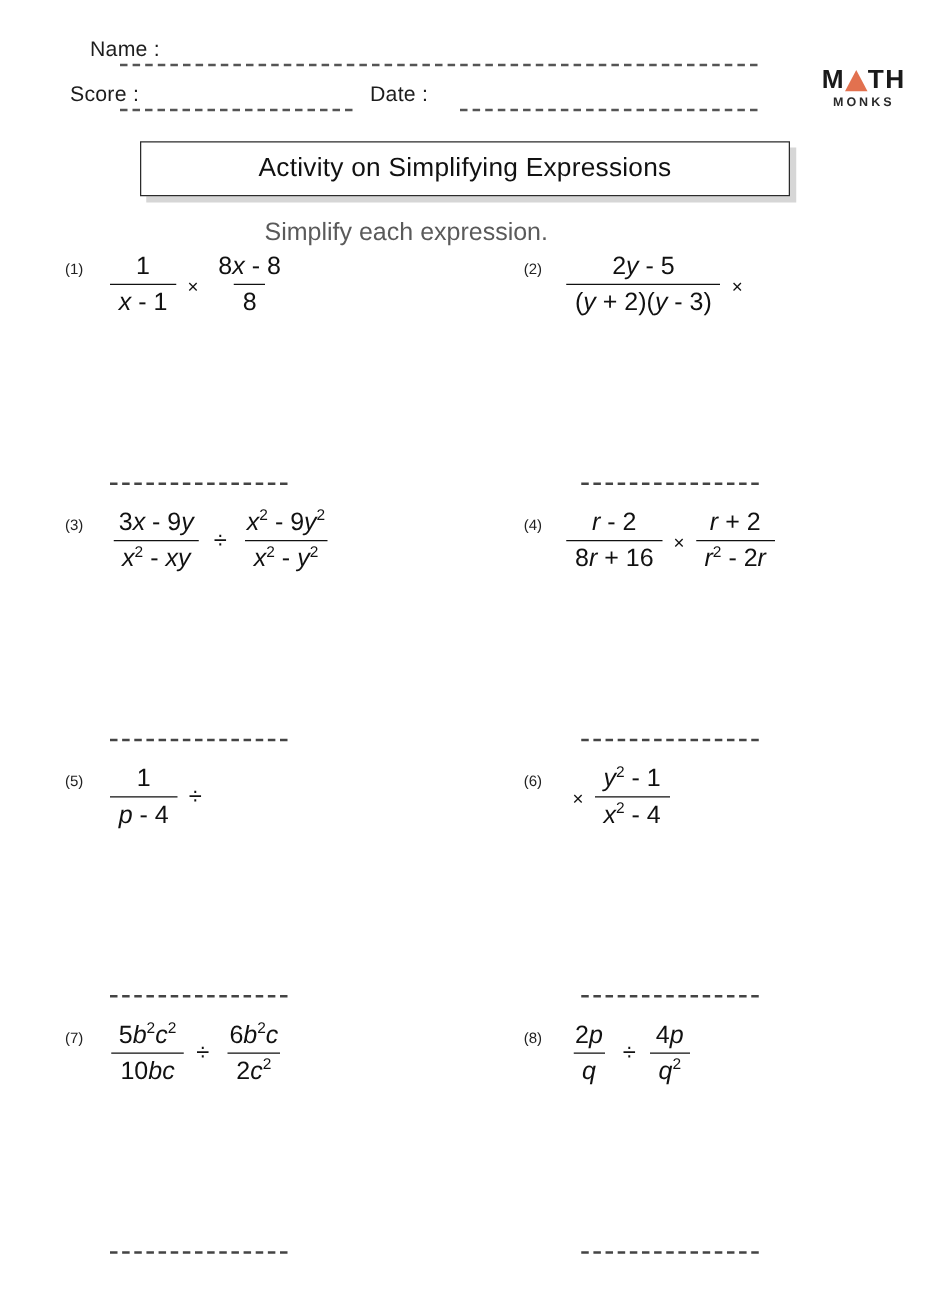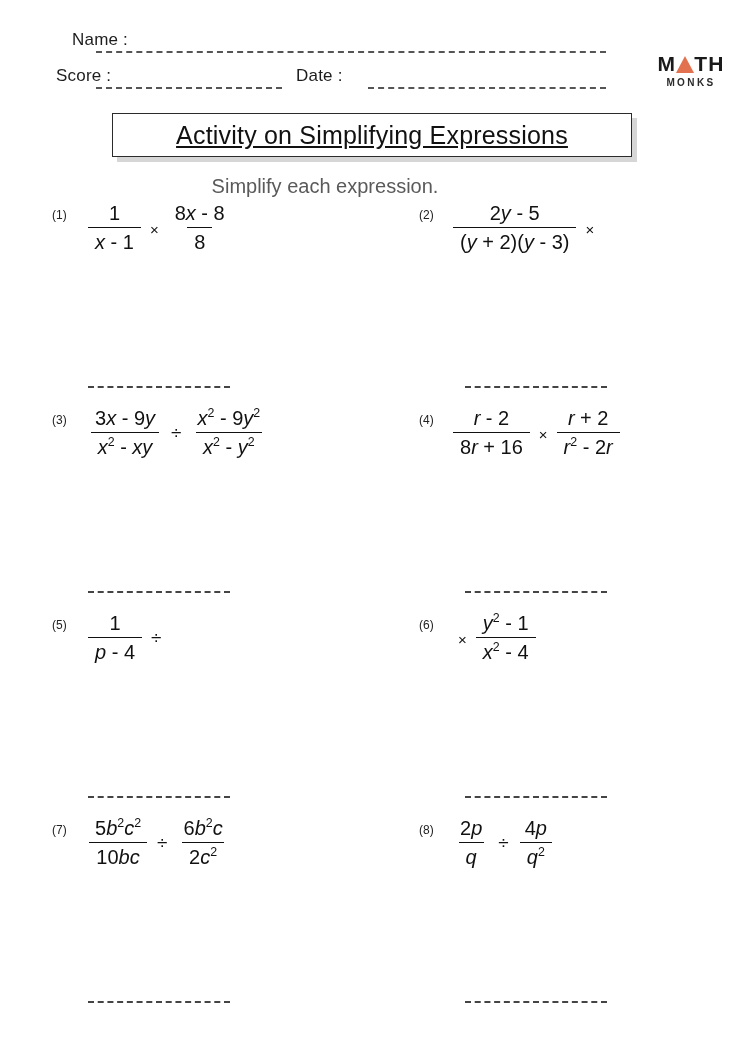--- a/index.html
+++ b/index.html
@@ -86,25 +86,24 @@
     width: 518px;
     height: 42px;
     border: 1.5px solid #2b2b2b;
     background: #ffffff;
     box-shadow: 5px 5px 0 0 #d6d6d6;
     display: flex;
     align-items: center;
     justify-content: center;
   }
   .title-text {
-    font-size: 25px;
+    font-size: 21px;
     color: #111;
     letter-spacing: 0.2px;
     white-space: nowrap;
-    text-decoration: underline;
   }
   .subtitle {
     position: absolute;
     left: 0; top: 175px;
     width: 650px;
     text-align: center;
     font-size: 20px;
     color: #5a5a5a;
   }
 

